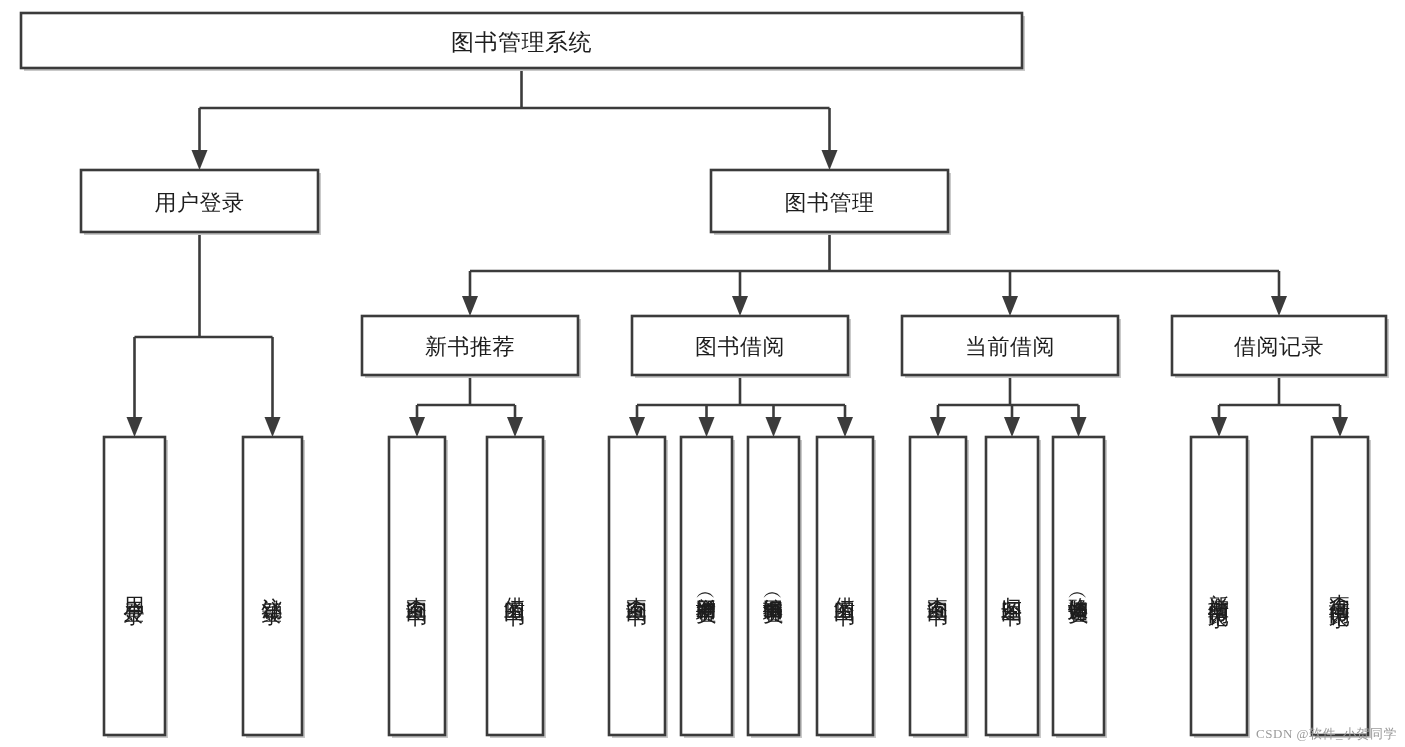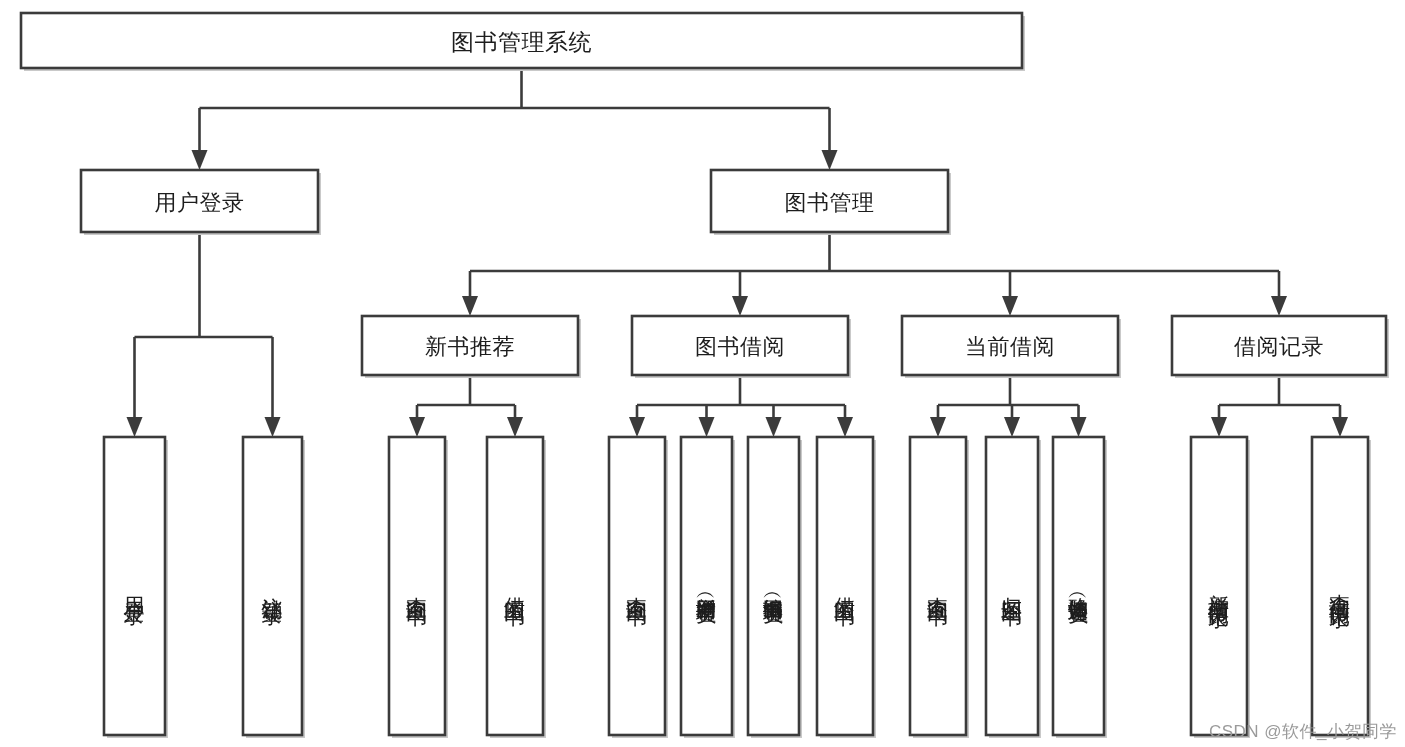--- a/index.html
+++ b/index.html
@@ -75,22 +75,22 @@
     line-height: 1;
     color: #1d1d1d;
     letter-spacing: 3px;
     white-space: nowrap;
     transform: rotate(0deg);
   }
   .watermark {
     position: absolute;
     right: 8px;
     bottom: 4px;
-    font-family: Liberation Sans, sans-serif;
-    font-size: 17px;
+    font-family: Liberation Serif, serif;
+    font-size: 13px;
     color: #9a9a9a;
     letter-spacing: 0.5px;
     user-select: none;
   }
 </style>
 </head>
 <body>
 
 <div id="diagram-root">
   <svg class="diagram" viewBox="0 0 1405 747" xmlns="http://www.w3.org/2000/svg">

